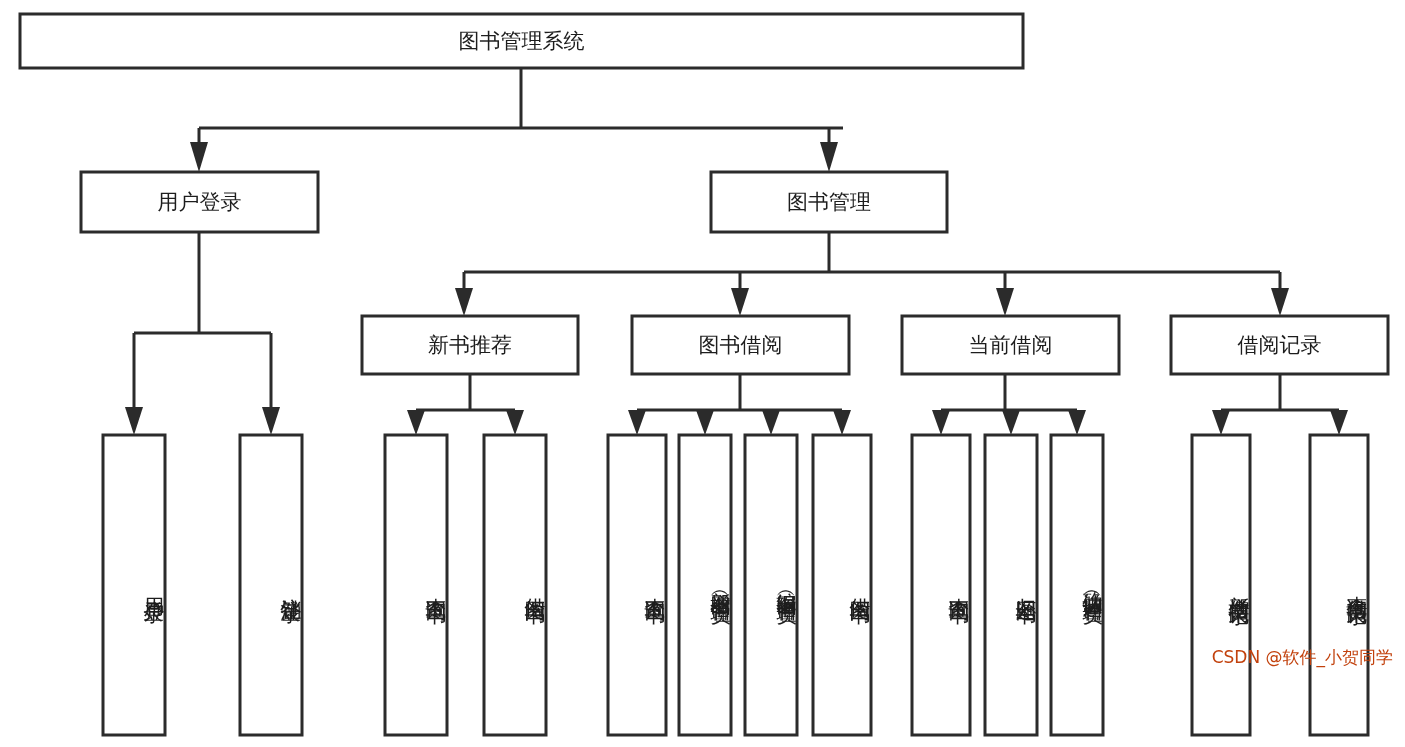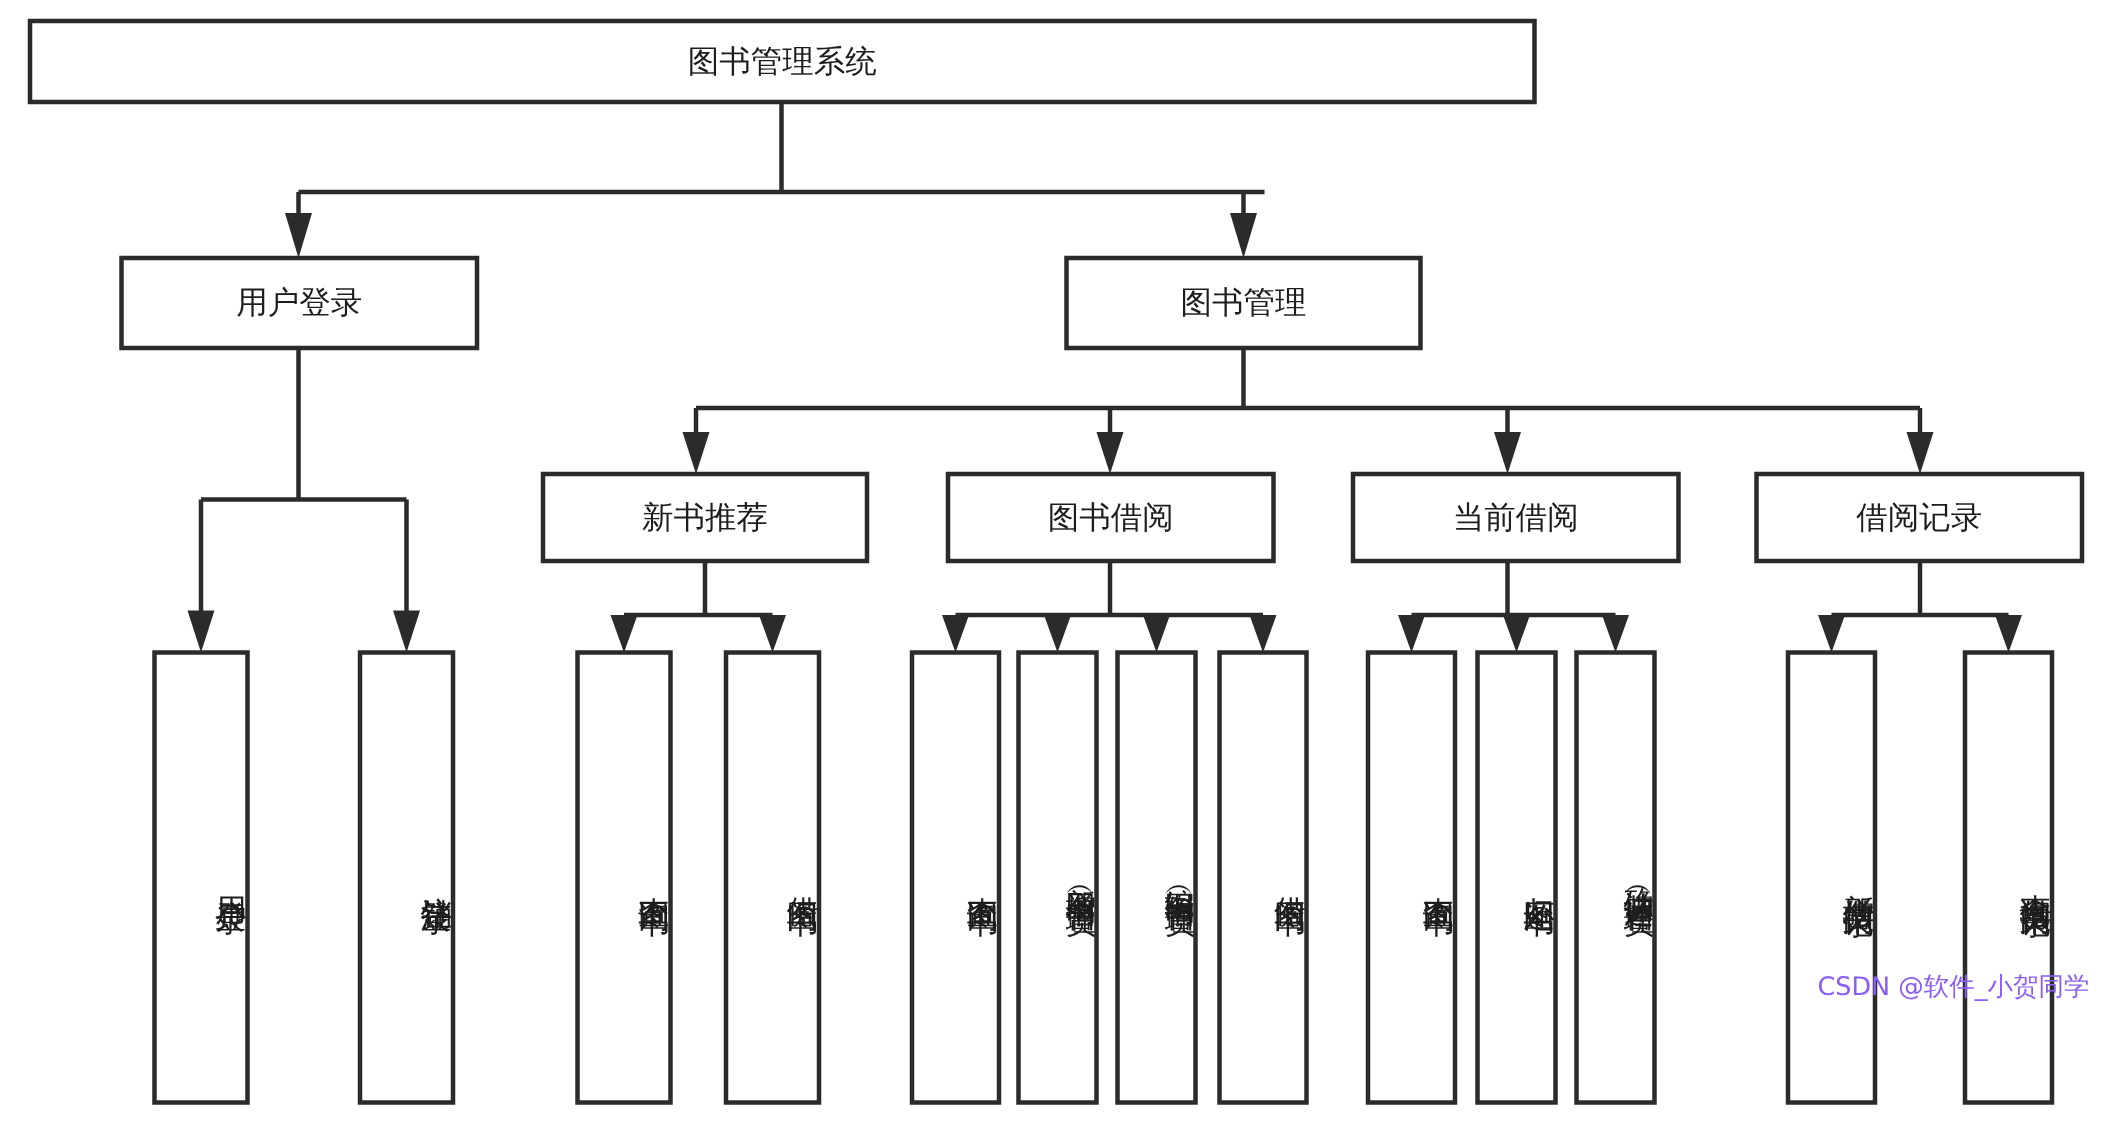--- a/index.html
+++ b/index.html
@@ -61,21 +61,21 @@
     text-align: center;
     white-space: nowrap;
     pointer-events: none;
   }
   .watermark {
     position: absolute;
     right: 12px;
     bottom: 6px;
     font-family: "DejaVu Sans", "Liberation Sans", sans-serif;
     font-size: 17px;
-    color: #8b5cf6;
+    color: #c2410c;
     white-space: nowrap;
     user-select: none;
   }
 </style>
 </head>
 <body>
 
 <div id="diagram-root">
 
   <svg id="tree-canvas" viewBox="0 0 1405 747">

